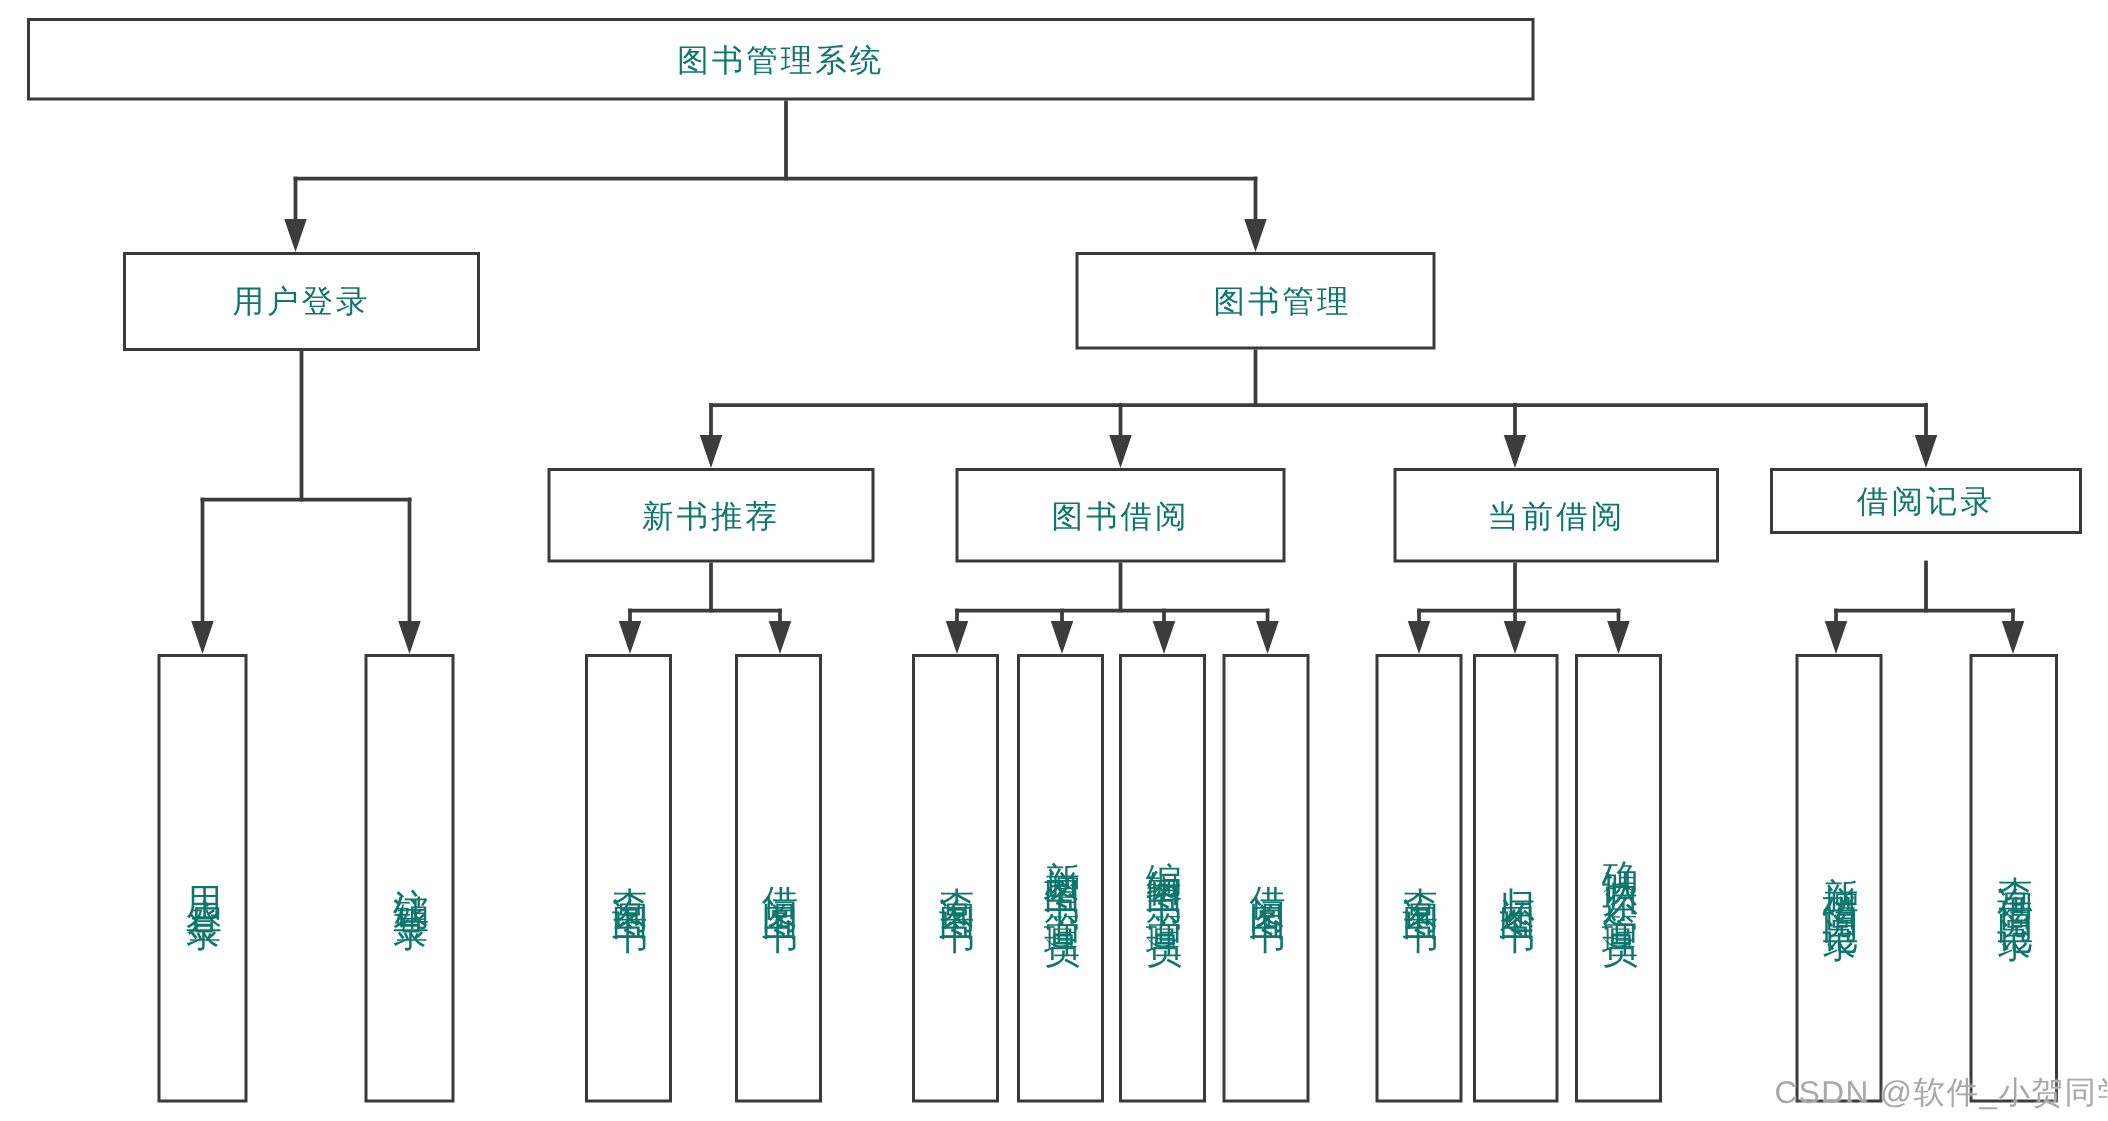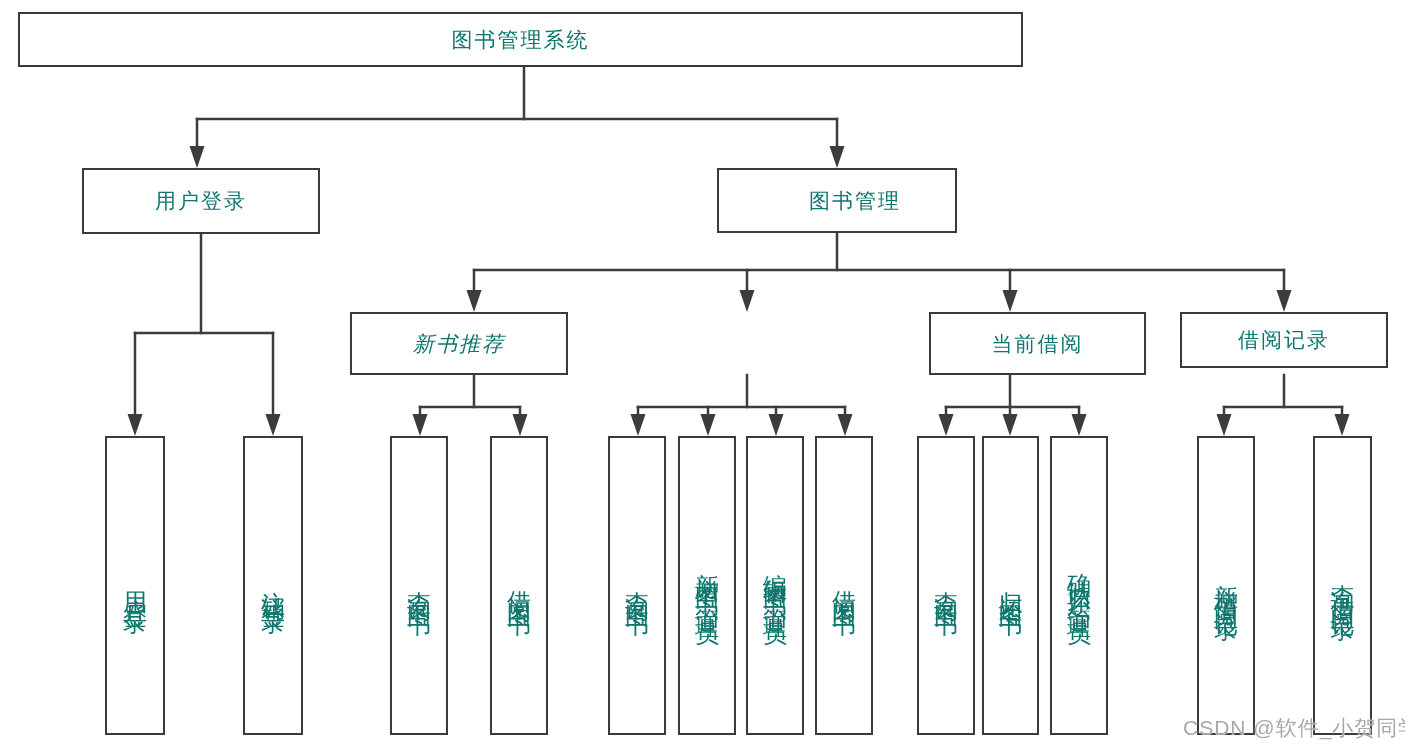--- a/index.html
+++ b/index.html
@@ -94,23 +94,24 @@
     <path class="a" d="M1216.5 414 L1231.5 414 L1224 436 Z"></path>
     <line x1="1342" y1="407" x2="1342" y2="414"></line>
     <path class="a" d="M1334.5 414 L1349.5 414 L1342 436 Z"></path>
   </svg>
 
   <div class="node" style="left:18px;top:12px;width:1005px;height:55px;">图书管理系统</div>
 
   <div class="node" style="left:82px;top:168px;width:238px;height:66px;">用户登录</div>
   <div class="node" style="left:717px;top:168px;width:240px;height:65px;padding-left:36px;">图书管理</div>
 
-  <div class="node" style="left:350px;top:312px;width:218px;height:63px;font-style:italic;">新书推荐</div>
+  <div class="node" style="left:365px;top:312px;width:218px;height:63px;">新书推荐</div>
+  <div class="node" style="left:637px;top:312px;width:220px;height:63px;">图书借阅</div>
   <div class="node" style="left:929px;top:312px;width:217px;height:63px;">当前借阅</div>
-  <div class="node" style="left:1180px;top:312px;width:208px;height:56px;font-family:Liberation Serif, serif;">借阅记录</div>
+  <div class="node" style="left:1180px;top:312px;width:208px;height:44px;font-family:Liberation Serif, serif;">借阅记录</div>
 
   <div class="node leaf" style="left:105px;top:436px;width:60px;height:299px;">用户登录</div>
   <div class="node leaf" style="left:243px;top:436px;width:60px;height:299px;">注销登录</div>
 
   <div class="node leaf" style="left:390px;top:436px;width:58px;height:299px;">查询图书</div>
   <div class="node leaf" style="left:490px;top:436px;width:58px;height:299px;">借阅图书</div>
 
   <div class="node leaf" style="left:608px;top:436px;width:58px;height:299px;">查询图书</div>
   <div class="node leaf" style="left:678px;top:436px;width:58px;height:299px;">新增图书（管理员）</div>
   <div class="node leaf" style="left:746px;top:436px;width:58px;height:299px;">编辑图书（管理员）</div>

